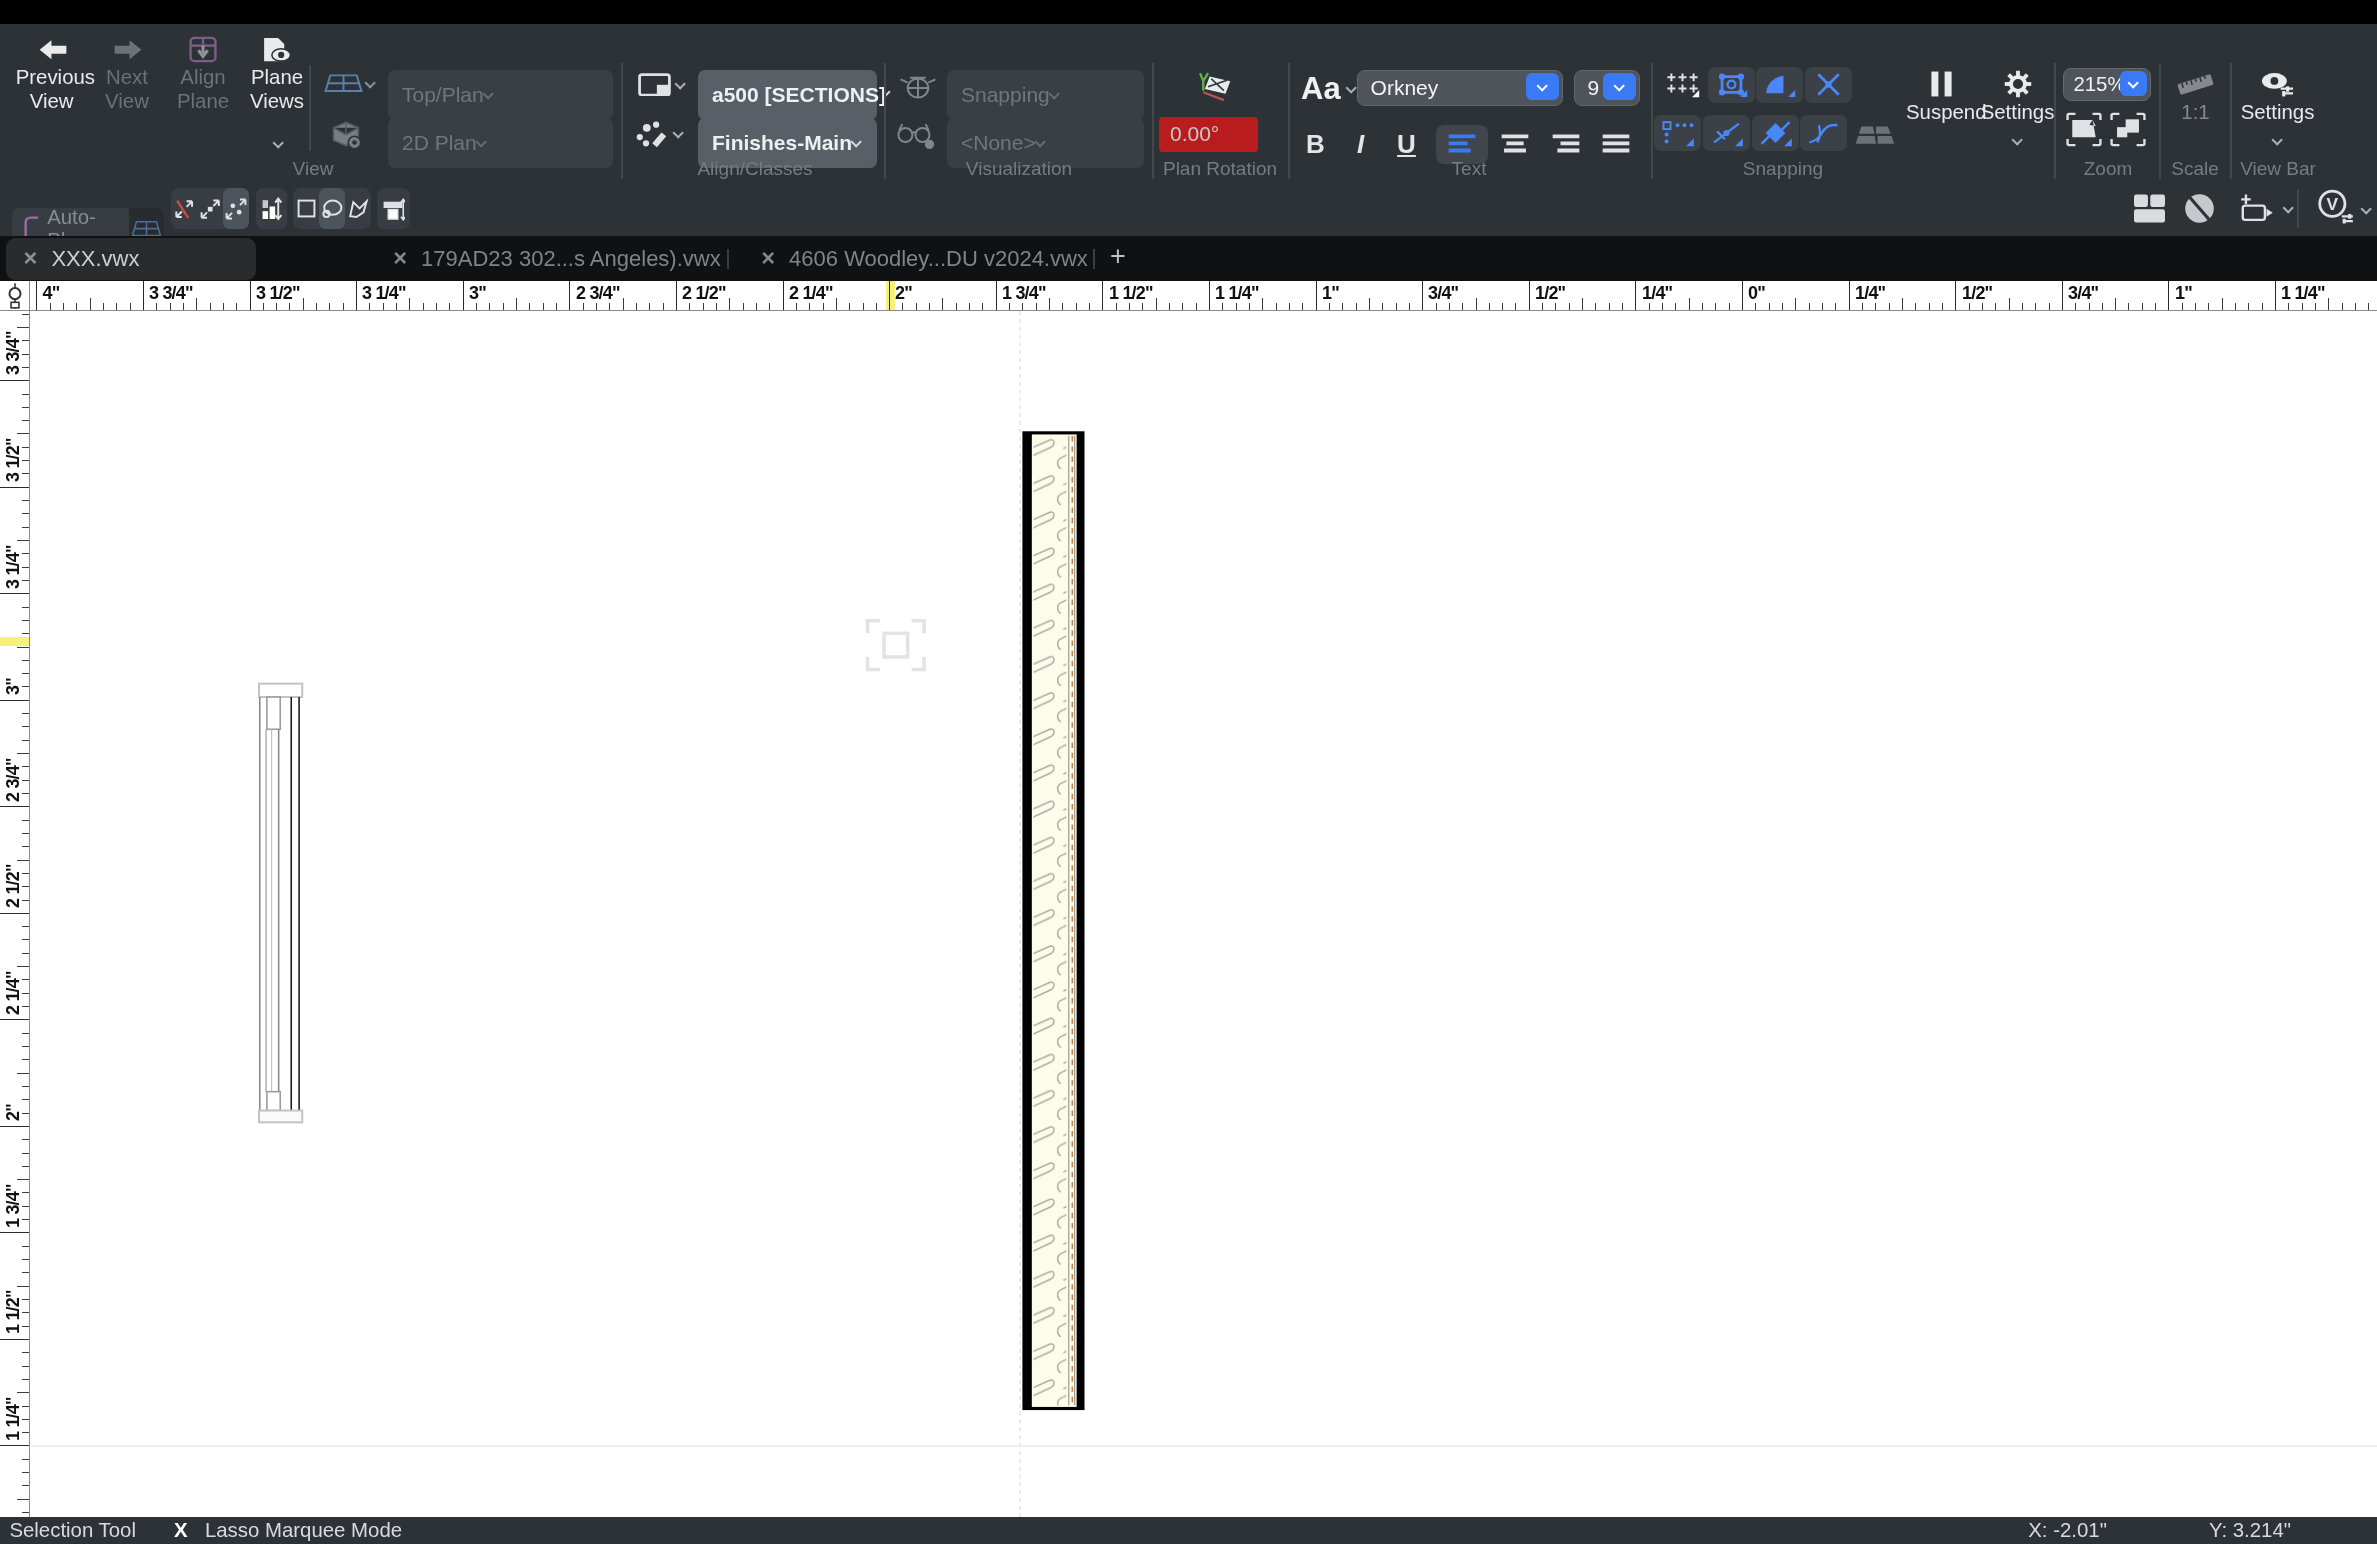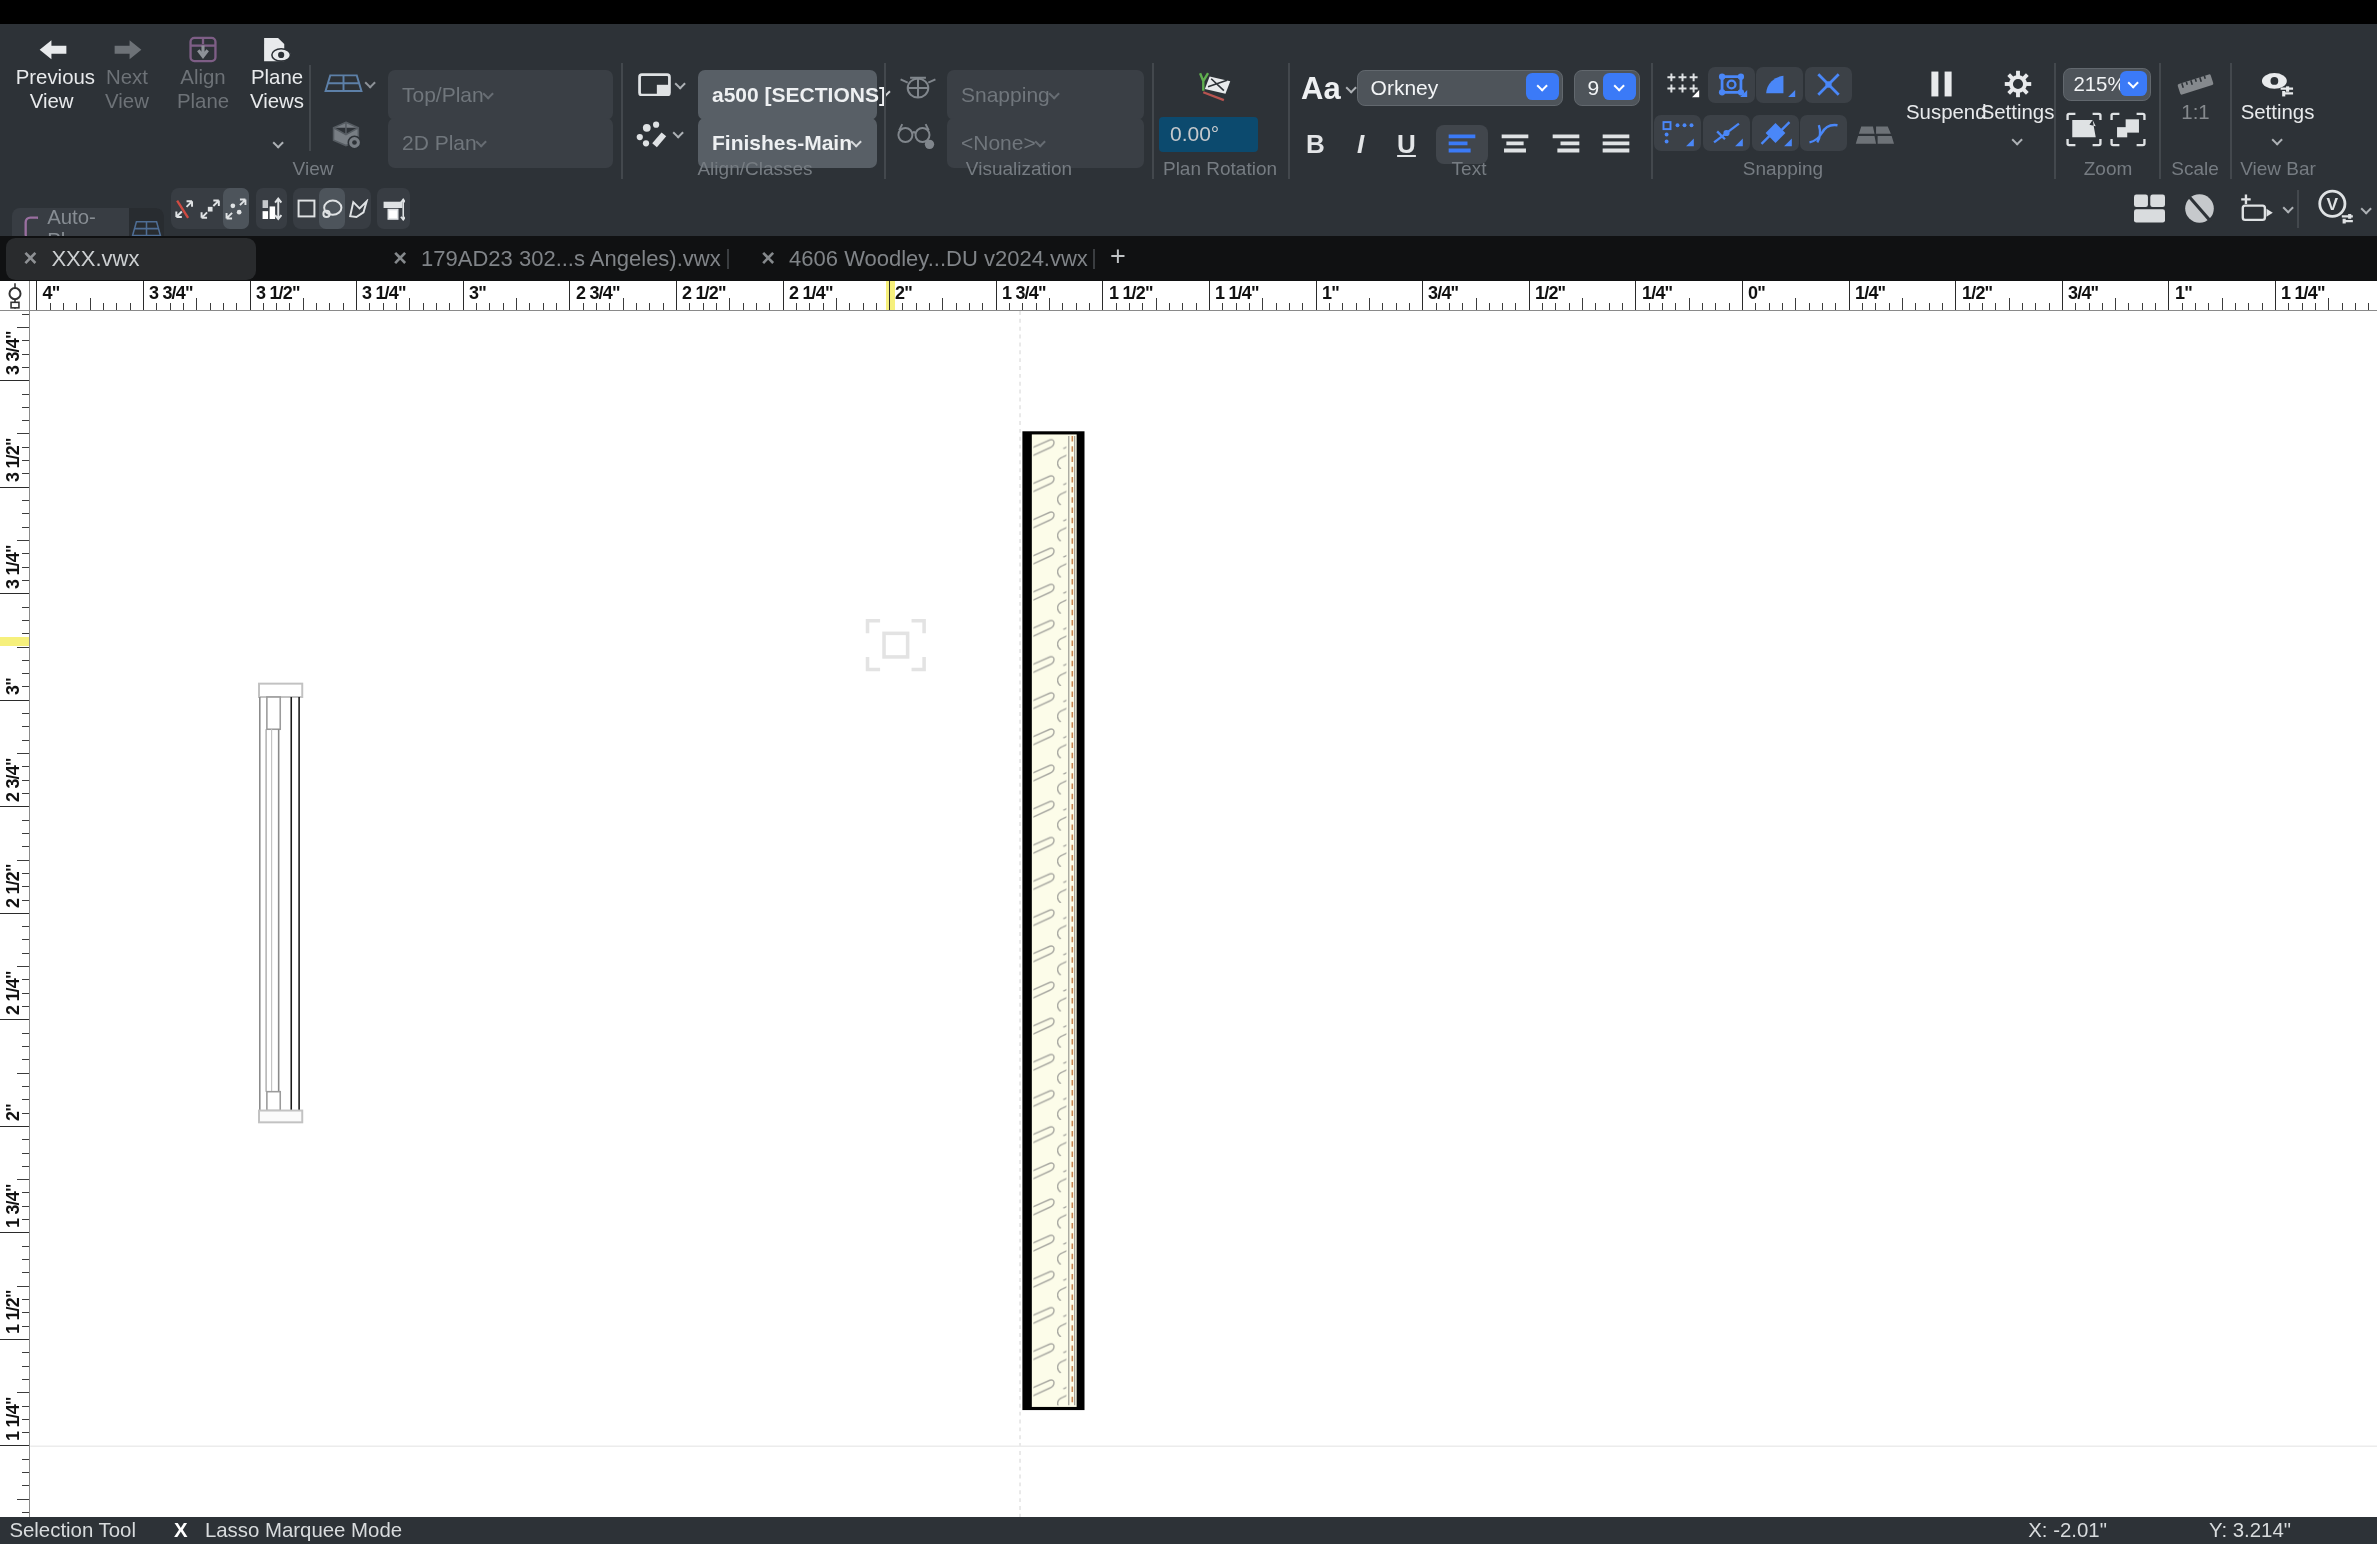--- a/index.html
+++ b/index.html
@@ -208,21 +208,21 @@
     <div class="tb-divider" style="left:1152px;"></div>
 
     <span class="icn" style="left:1189px;top:46px;">
       <svg width="46" height="35" viewBox="0 0 58 44">
           <path d="M14,4 L18,14 M24,4 L18,14 L18,26" stroke="#5fae4e" stroke-width="3" fill="none"></path>
           <path d="M18,28 L44,38" stroke="#b85450" stroke-width="3"></path>
           <path d="M26,8 L52,14 L46,30 L20,24 Z" fill="#e8eaec"></path>
           <path d="M28,11 L44,26 M48,13 L24,21" stroke="#2d3237" stroke-width="2"></path>
         </svg>
       </span>
-    <div class="abs" style="left:1159px;top:93px;width:99px;height:35px;background:#0c4a6e;border-radius:3.9px;display:flex;align-items:center;padding-left:11px;color:#c6c9cc;font-size:21px;box-sizing:border-box;">
+    <div class="abs" style="left:1159px;top:93px;width:99px;height:35px;background:#b91c1c;border-radius:3.9px;display:flex;align-items:center;padding-left:11px;color:#c6c9cc;font-size:21px;box-sizing:border-box;">
       <span>0.00°</span>
     </div>
     <div class="sec-label" style="left:1220px;">Plan Rotation</div>
 
     <div class="tb-divider" style="left:1288px;"></div>
 
     <span class="icn" style="left:1301px;top:47px;color:#eef0f2;font-size:31px;font-weight:bold;">
       <span>Aa</span>
       <span class="chev sm" style="margin-left:6.3px;color:#aeb2b6;"></span>
       </span>

